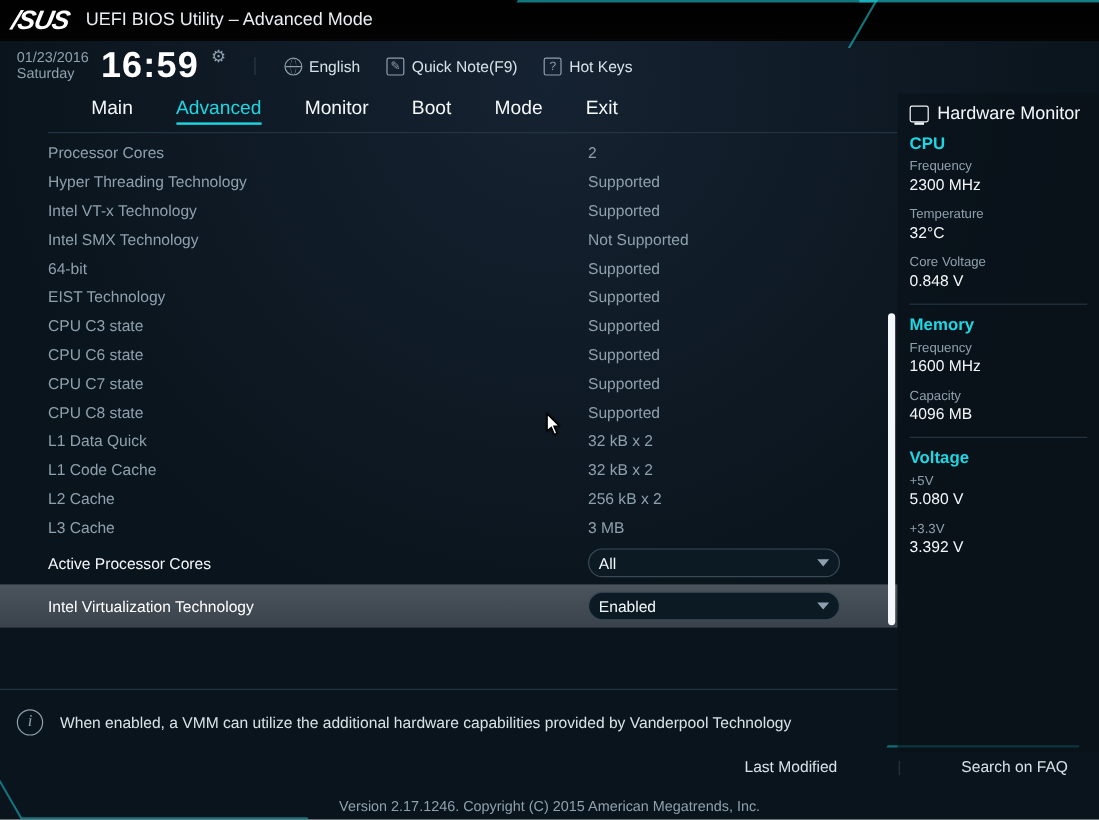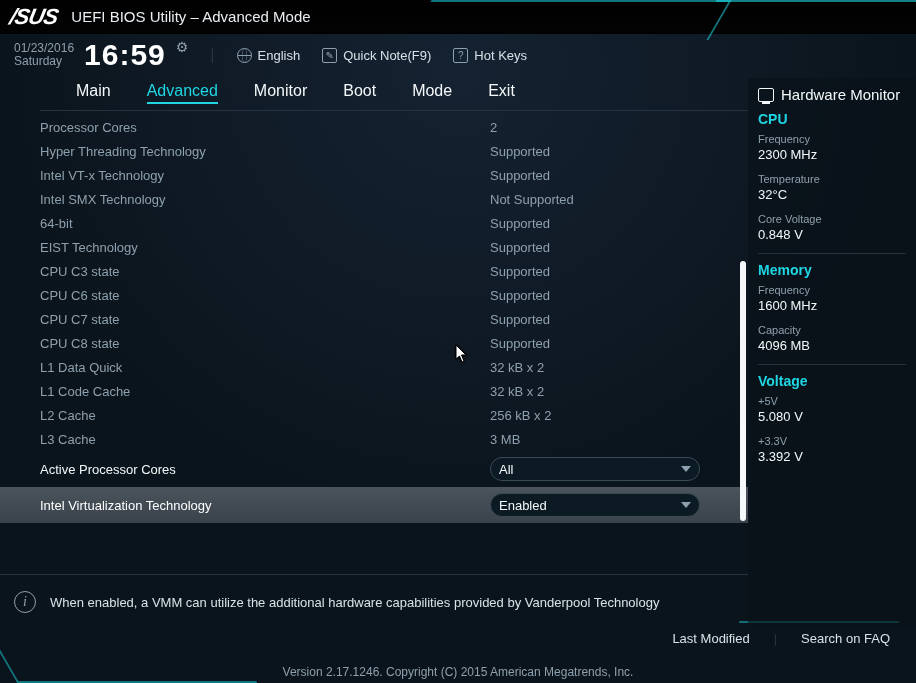--- a/index.html
+++ b/index.html
@@ -75,21 +75,21 @@
   .hwhead .ic::after{content:"";position:absolute;left:3px;right:3px;bottom:-3px;height:2px;background:var(--white);}
   .sec h4{color:var(--accent);font-size:14px;font-weight:700;margin:8px 0 6px 0;}
   .pair-row{display:flex;gap:10px;margin-bottom:10px;flex-direction:column;}
   .pair{flex:1;}
   .pair .k{font-size:11px;color:var(--dim);display:block;}
   .pair .v{font-size:13px;color:var(--white);}
   .divider{border-top:1px solid var(--line);margin:6px 0 2px 0;}
 
   
   .bottom{position:absolute;left:0;right:0;bottom:0;height:56px;}
-  .bottom .links{display:flex;justify-content:flex-end;gap:24px;padding:4px 26px 0 0;font-size:13px;color:var(--text);align-items:center;}
+  .bottom .links{display:flex;justify-content:flex-end;gap:50px;padding:4px 26px 0 0;font-size:13px;color:var(--text);align-items:center;}
   .bottom .version{position:absolute;left:0;right:0;bottom:4px;text-align:center;font-size:12px;color:var(--dim);}
 
   
   .cursor{position:absolute;left:455px;top:344px;width:14px;height:20px;pointer-events:none;}
   .cursor svg{filter:drop-shadow(0 0 1px #000);}
 </style>
 </head>
 <body>
 
 <div class="deco tl"></div>

